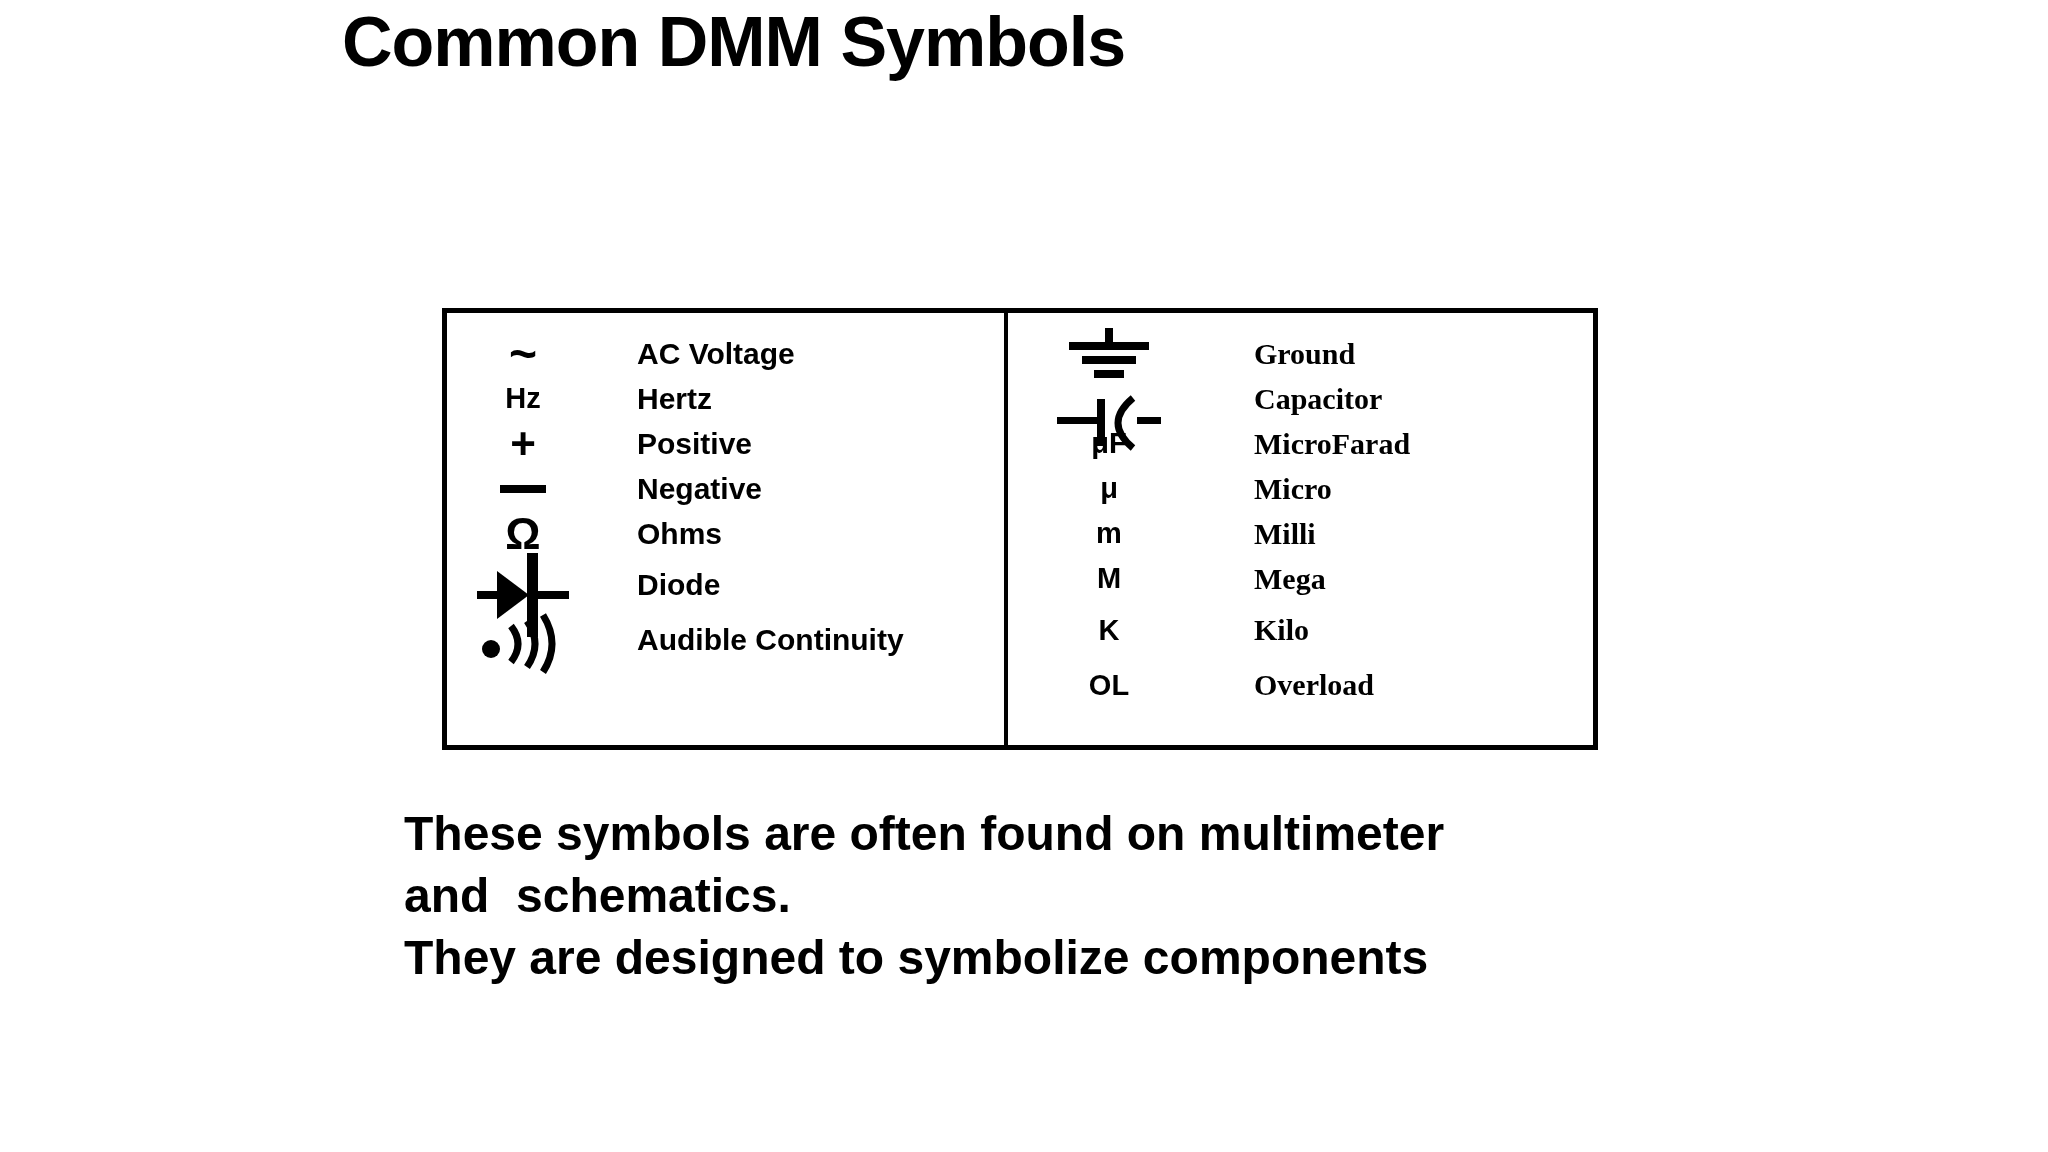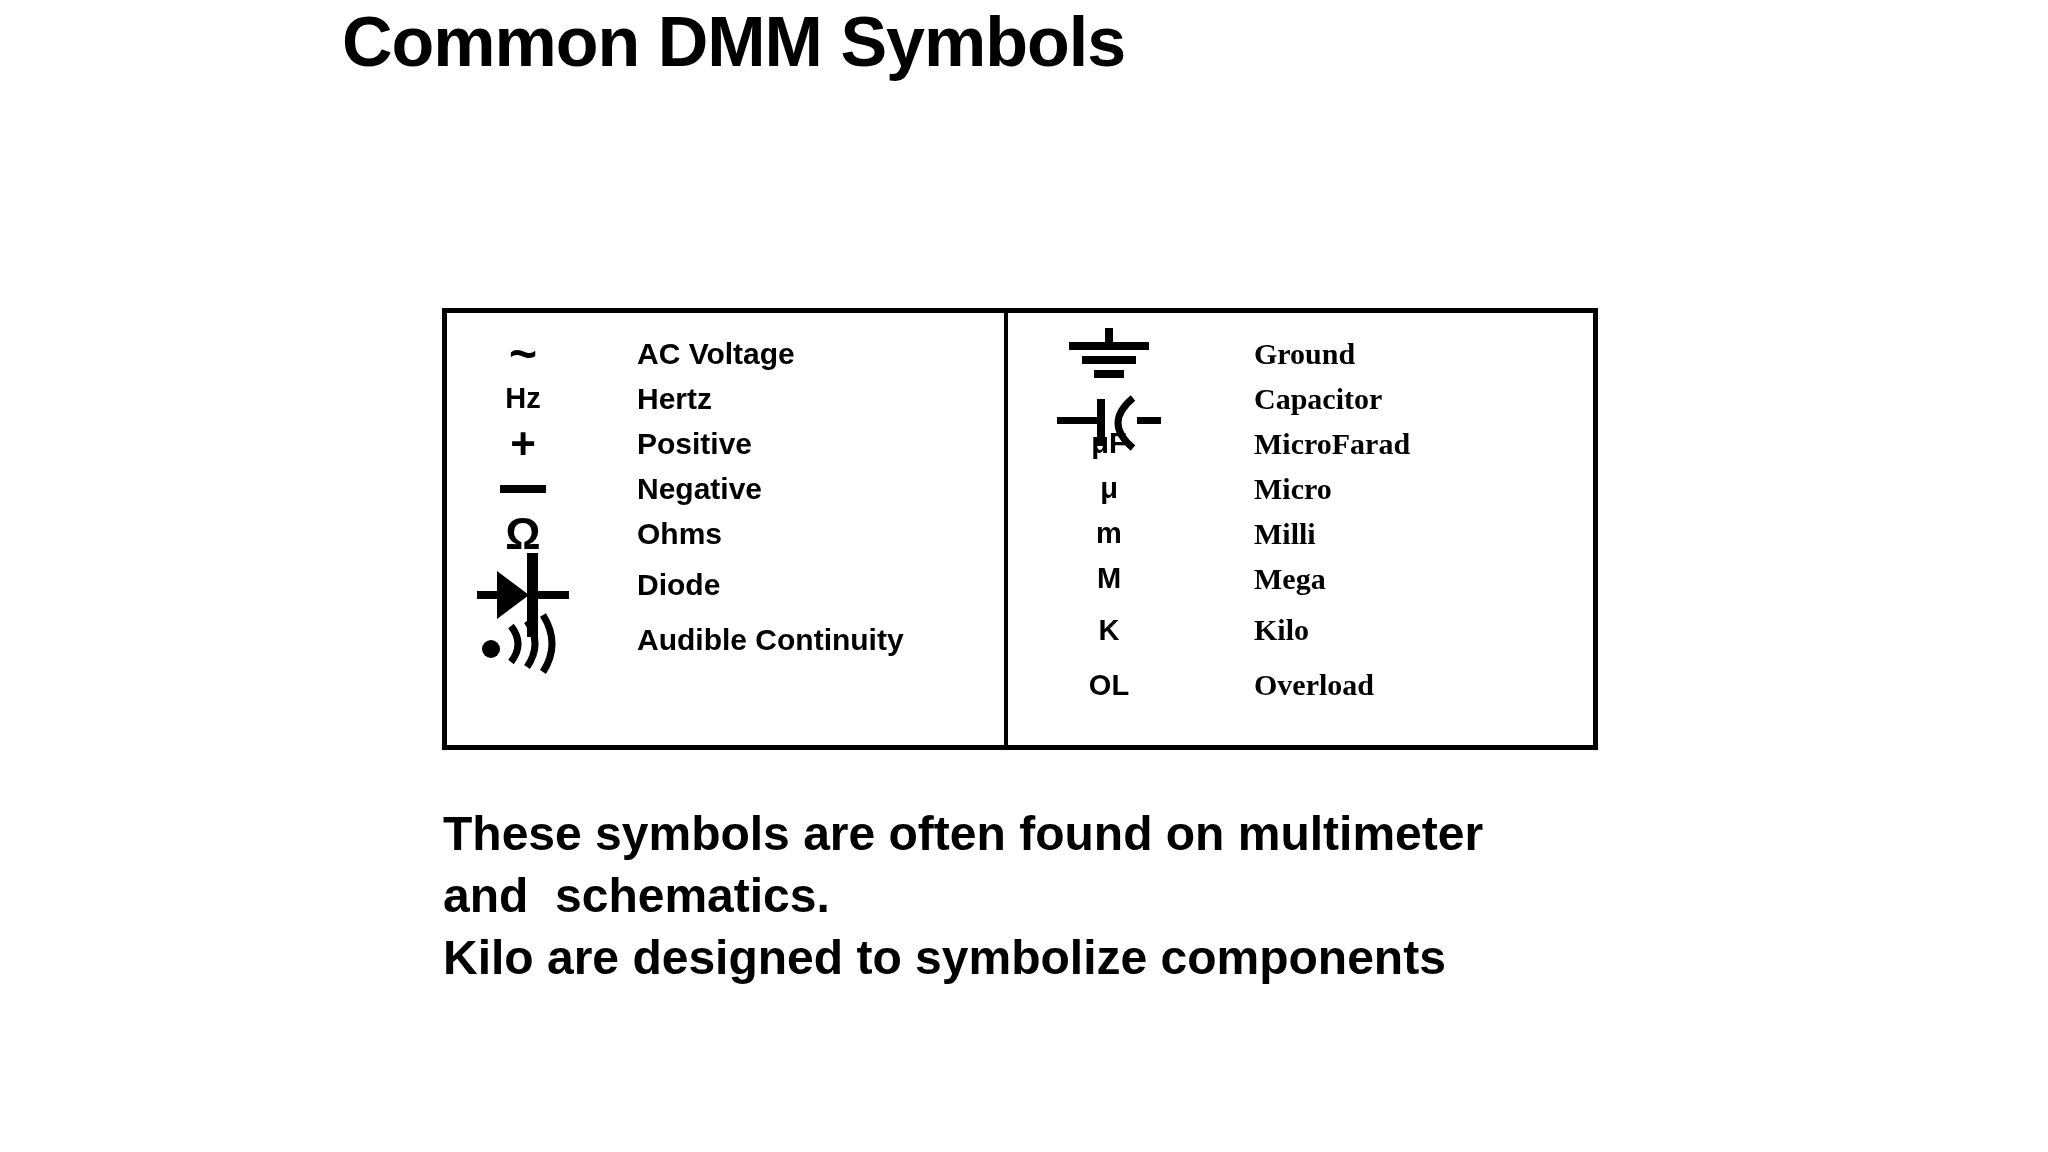--- a/index.html
+++ b/index.html
@@ -76,21 +76,20 @@
   .sym svg .stroked { fill: none; stroke: #000000; }
   .nudge-cap { margin-top: 48px; }
   .nudge-diode { margin-top: 20px; }
   .caption {
     position: absolute;
     left: 404px;
     top: 803px;
     font-size: 48px;
     font-weight: 700;
     line-height: 62px;
-    margin-left: 39px;
   }
   .caption-line { white-space: pre; }
 </style>
 </head>
 <body>
 
 <div class="page-title">Common DMM Symbols</div>
 
 <div class="symtable">
 
@@ -207,14 +206,14 @@
       <span class="sym">OL</span>
       <span class="lbl">Overload</span>
     </div>
 
   </div>
 </div>
 
 <div class="caption">
   <div class="caption-line">These symbols are often found on multimeter</div>
   <div class="caption-line">and  schematics.</div>
-  <div class="caption-line">Kilo are designed to symbolize components</div>
+  <div class="caption-line">They are designed to symbolize components</div>
 </div>
 
 </body></html>

